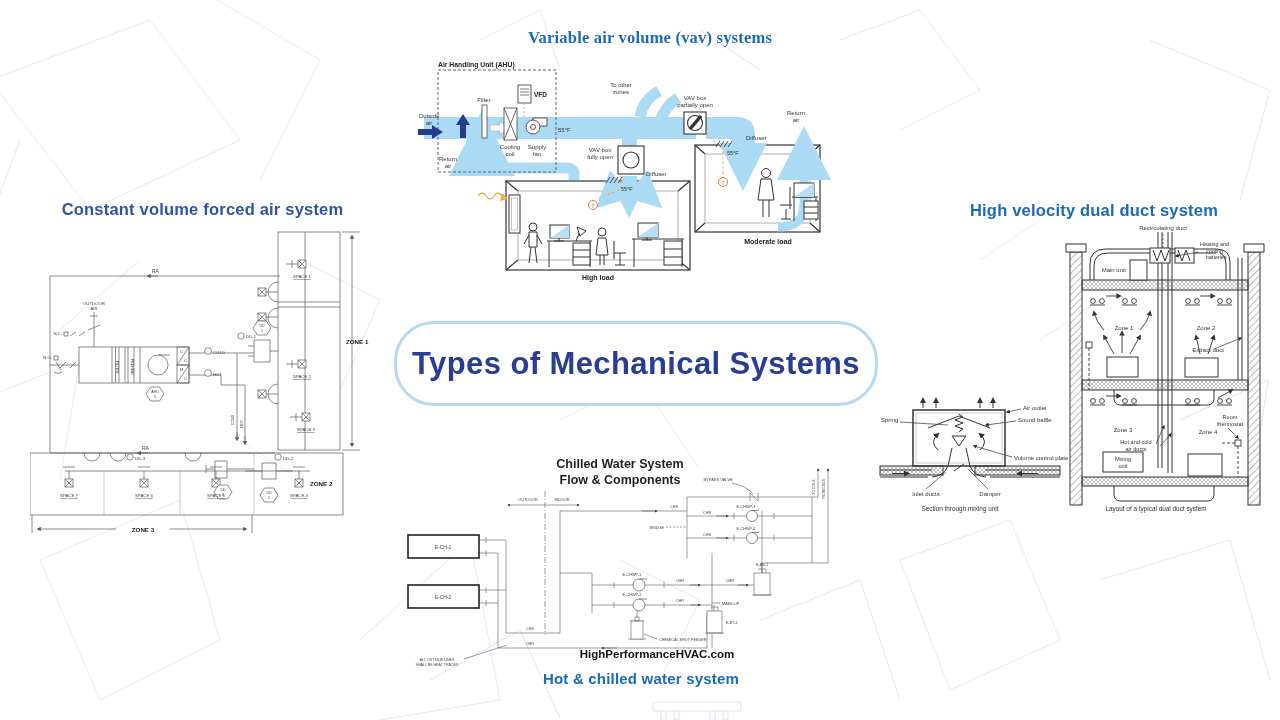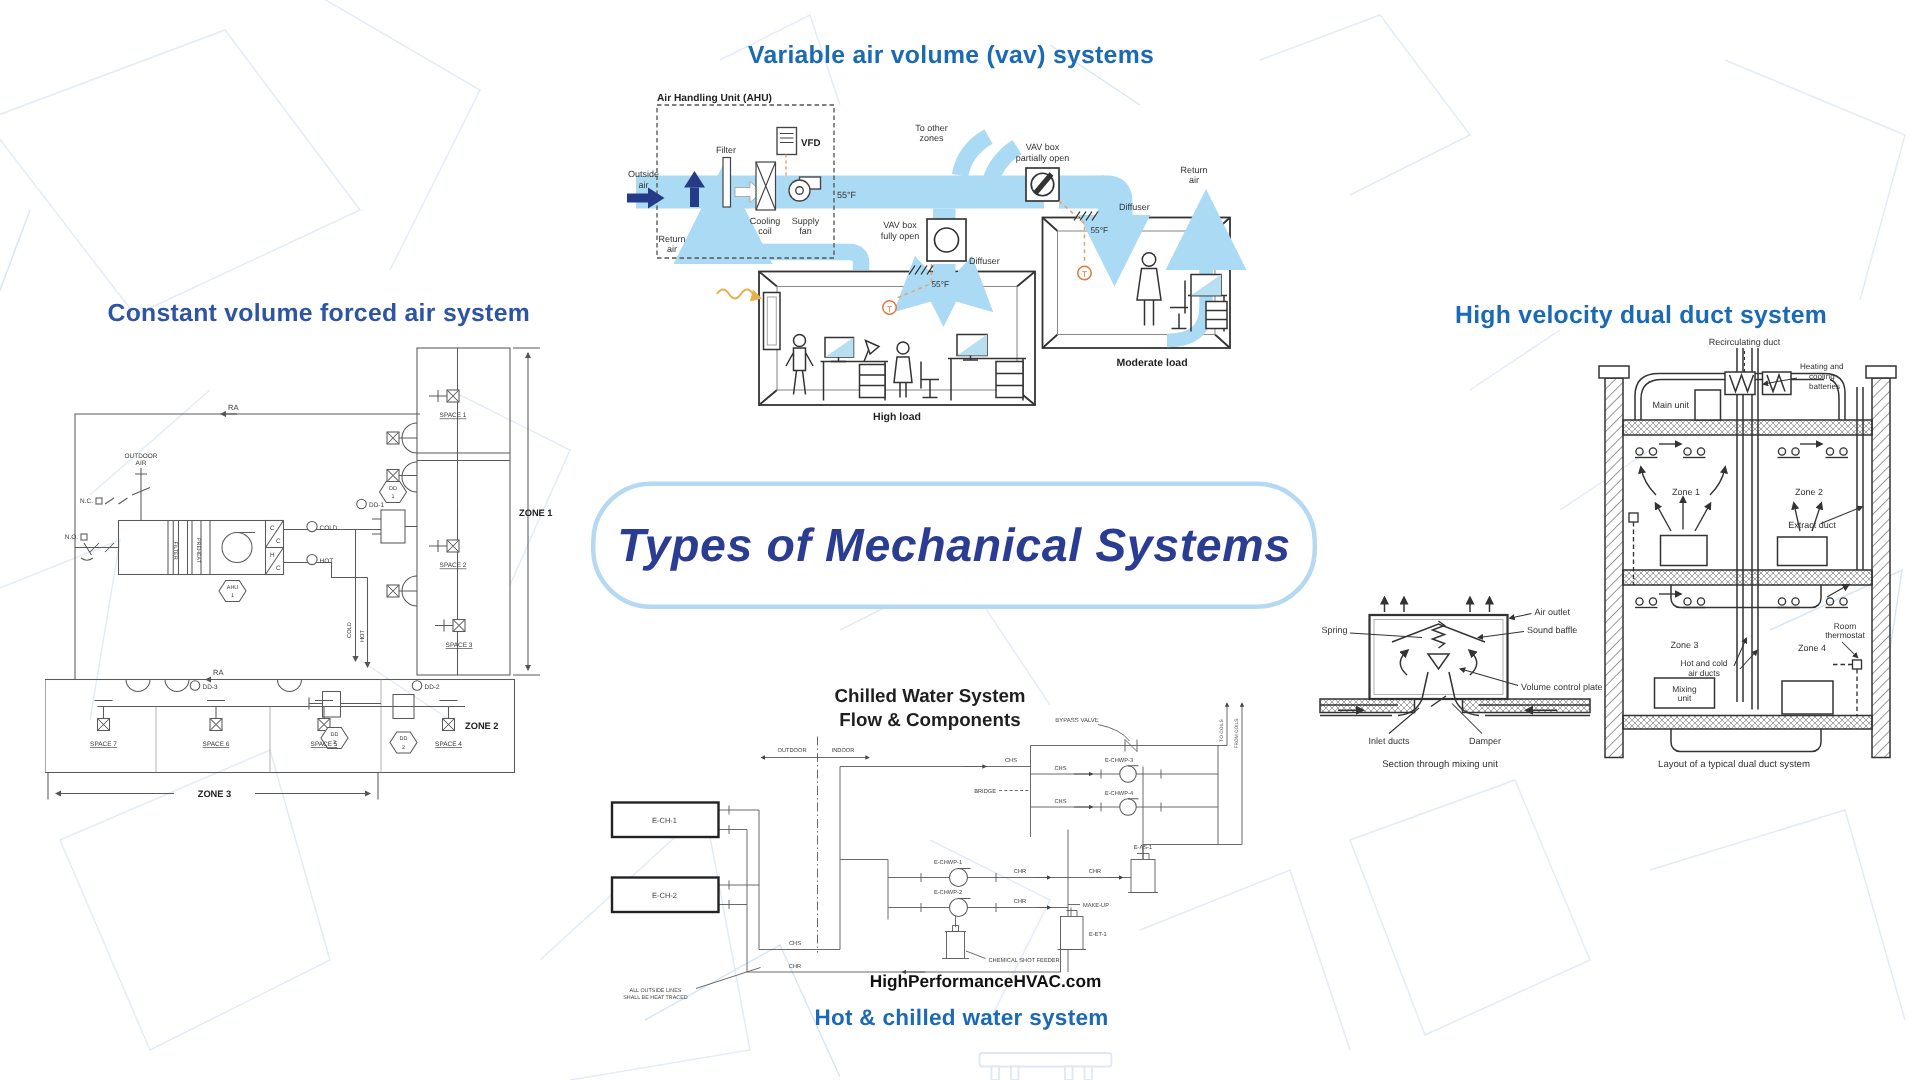--- a/index.html
+++ b/index.html
@@ -7,21 +7,21 @@
        font-family:"Liberation Sans",sans-serif;}
   .stage{position:absolute;inset:0;width:1280px;height:720px;}
   .bgpattern{position:absolute;left:0;top:0;z-index:0;}
   .abs{position:absolute;z-index:2;}
   .heading{position:absolute;z-index:3;font-weight:bold;text-align:center;
            font-size:16.5px;letter-spacing:.2px;color:#1b6ab6;}
   .heading.indigo{color:#2e54a4;}
   .title-box{position:absolute;left:394px;top:321px;width:478px;height:79px;z-index:4;
              border:3px solid #b5d9f2;border-radius:40px;background:rgba(255,255,255,.88);
              display:flex;align-items:center;justify-content:center;}
-  .title-box .t{font-size:31px;font-weight:bold;font-style:italic;color:#2b3d92;letter-spacing:.4px;}
+  .title-box .t{font-size:31px;font-weight:bold;color:#2b3d92;letter-spacing:.4px;}
   svg text{font-family:"Liberation Sans",sans-serif;}
   .dk{fill:#222;font-weight:bold;}
   .or{fill:#e07a3f;}
 </style>
 </head>
 <body>
 
 <div class="stage">
 
 <svg class="bgpattern" width="1280" height="720">
@@ -54,22 +54,22 @@
 
   <g stroke="#dfe8f2" fill="#ffffff" stroke-width="1.2">
     <rect x="653" y="702" width="88" height="9" rx="2"></rect>
     <rect x="661" y="711" width="5" height="9"></rect>
     <rect x="674" y="711" width="5" height="9"></rect>
     <rect x="723" y="711" width="5" height="9"></rect>
     <rect x="710" y="711" width="5" height="9"></rect>
   </g>
 </svg>
 
-<div class="heading" style="left:416px;top:28px;width:436px;">Variable air volume (vav) systems</div>
-<div class="heading indigo" style="left:40px;top:200px;width:345px;">Constant volume forced air system</div>
+<div class="heading" style="left:432px;top:28px;width:436px;font-family:Liberation Serif, serif;">Variable air volume (vav) systems</div>
+<div class="heading indigo" style="left:30px;top:200px;width:345px;">Constant volume forced air system</div>
 <div class="heading" style="left:898px;top:201px;width:392px;">High velocity dual duct system</div>
 <div class="heading" style="left:421px;top:670px;width:440px;font-size:15px;">Hot &amp; chilled water system</div>
 
 <div class="title-box">
   <span class="t">Types of Mechanical Systems</span>
 </div>
 
 <svg class="abs" style="left:416px;top:55px;" width="424" height="235" viewBox="0 0 424 235">
   <defs>
     <marker id="vB" markerWidth="6" markerHeight="6" refX="3" refY="3" orient="auto">

